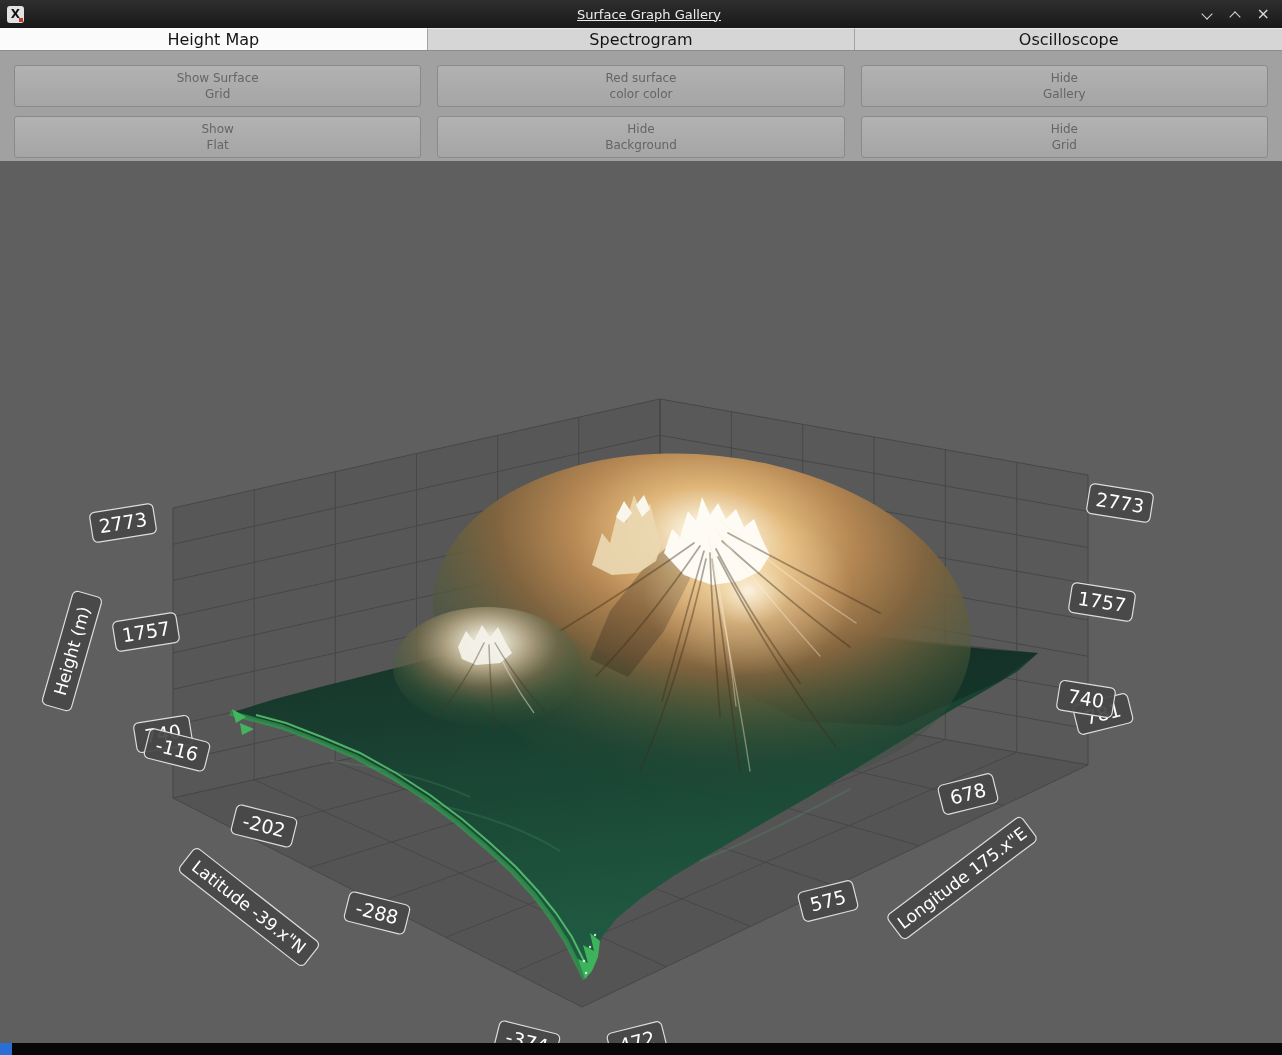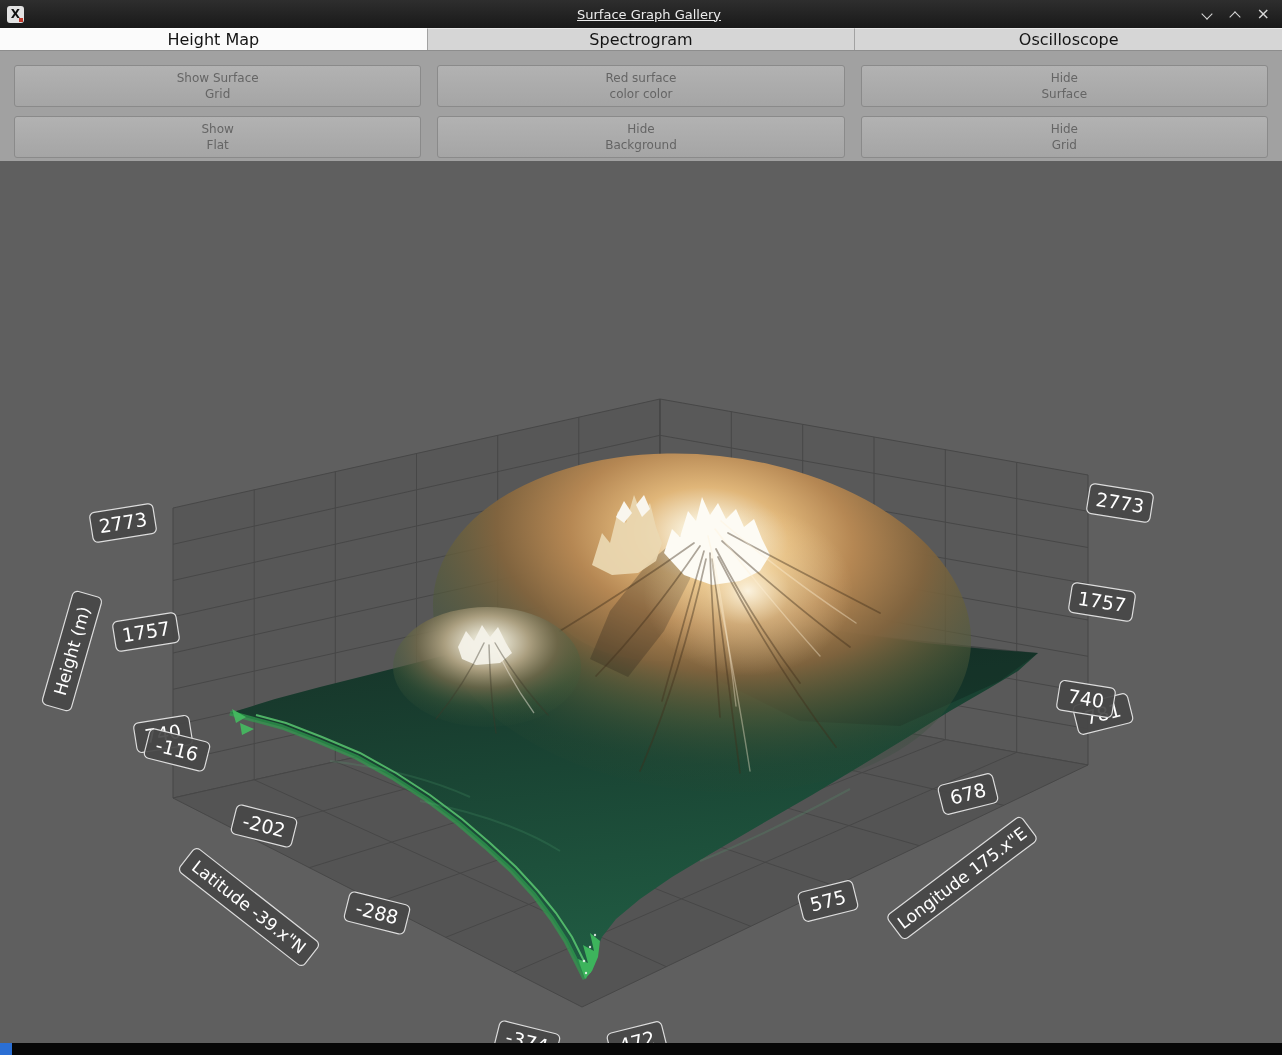--- a/index.html
+++ b/index.html
@@ -73,21 +73,21 @@
     <div class="ctl-button">
       <span>Show Surface</span>
       <span>Grid</span>
     </div>
     <div class="ctl-button">
       <span>Red surface</span>
       <span>color color</span>
     </div>
     <div class="ctl-button">
       <span>Hide</span>
-      <span>Surface</span>
+      <span>Gallery</span>
     </div>
     <div class="ctl-button">
       <span>Show</span>
       <span>Flat</span>
     </div>
     <div class="ctl-button">
       <span>Hide</span>
       <span>Background</span>
     </div>
     <div class="ctl-button">

